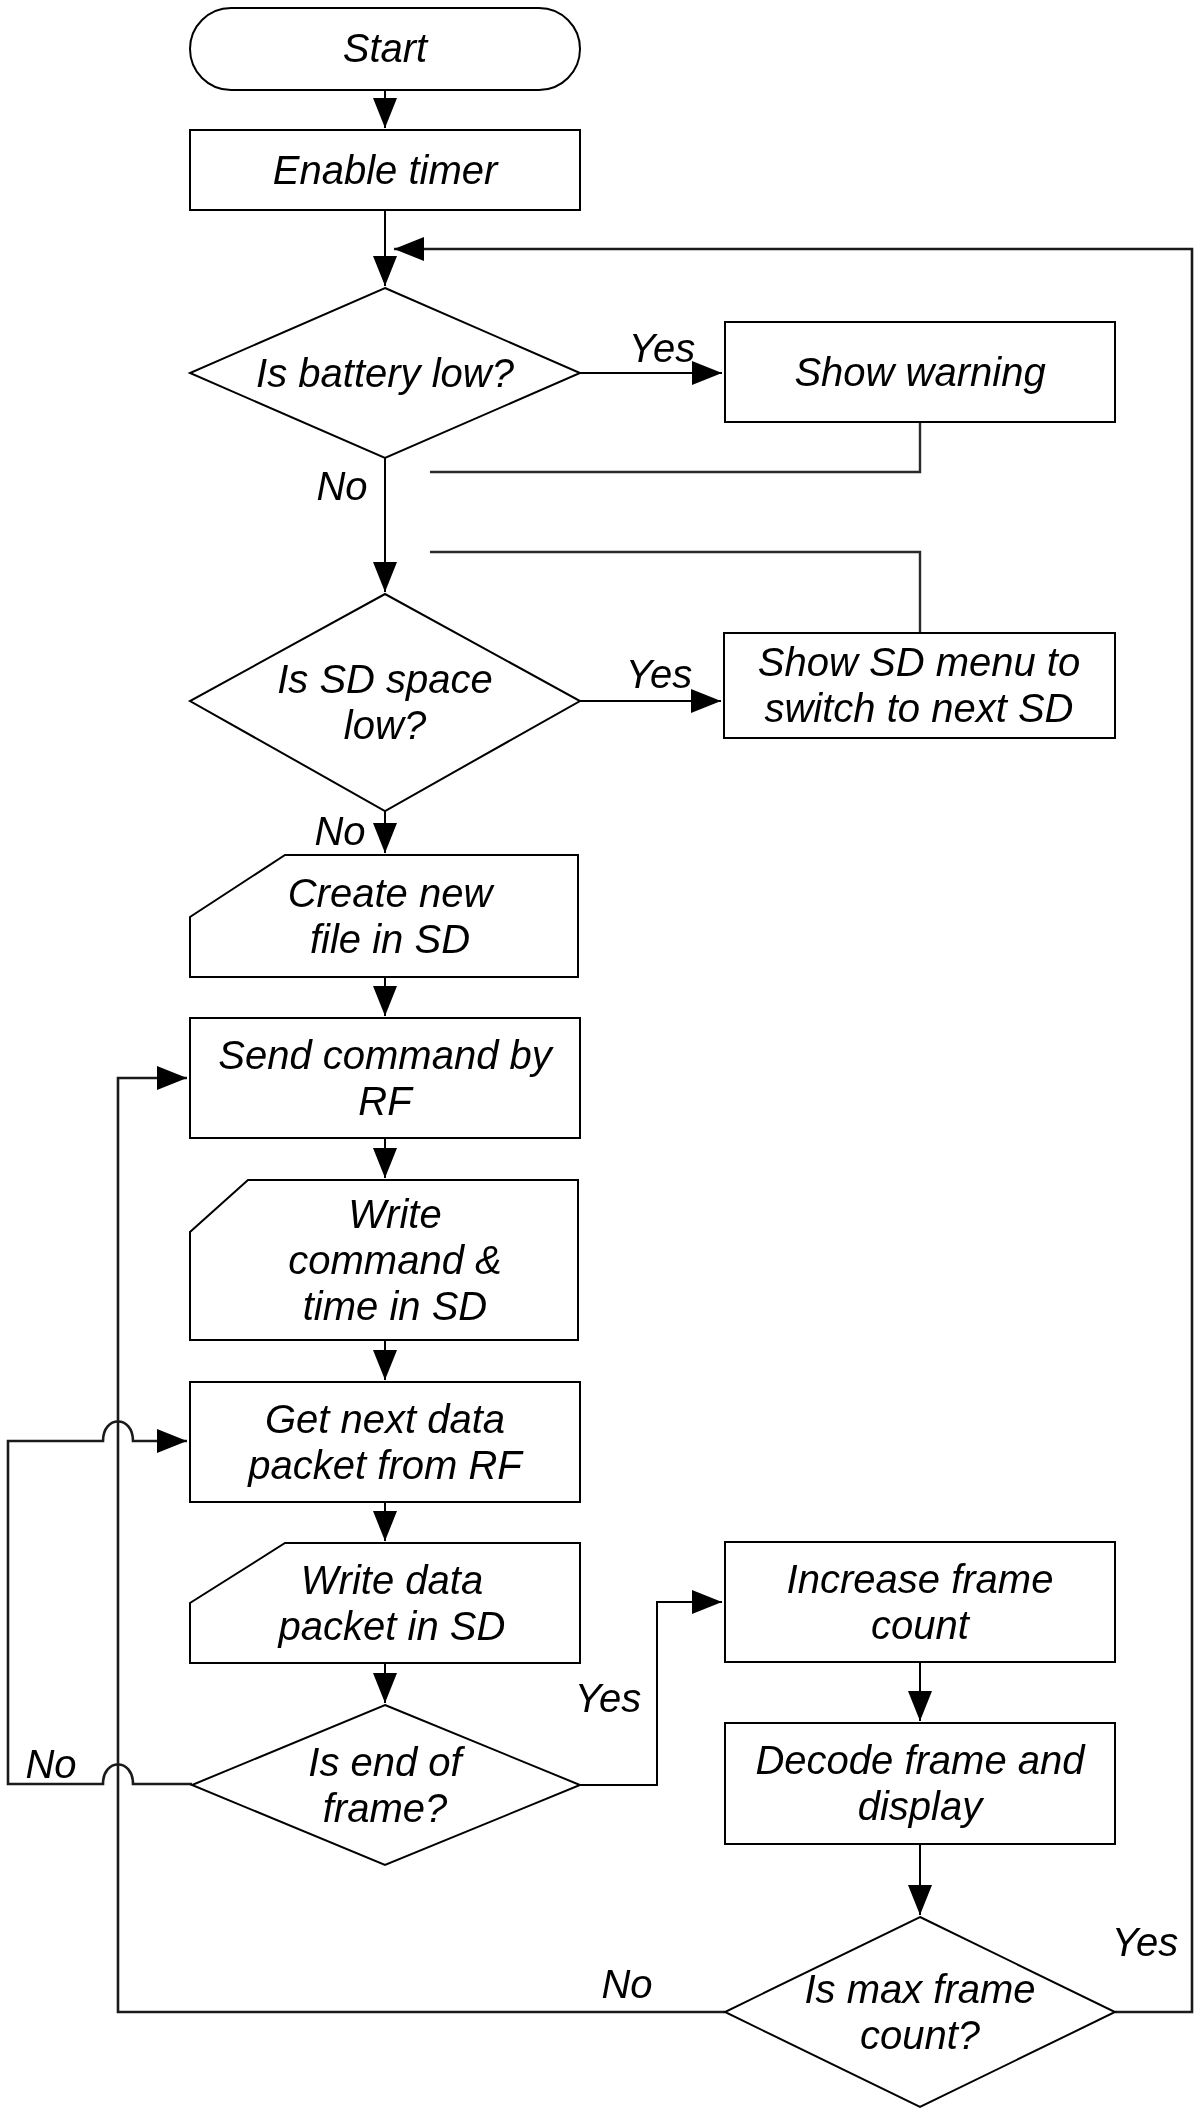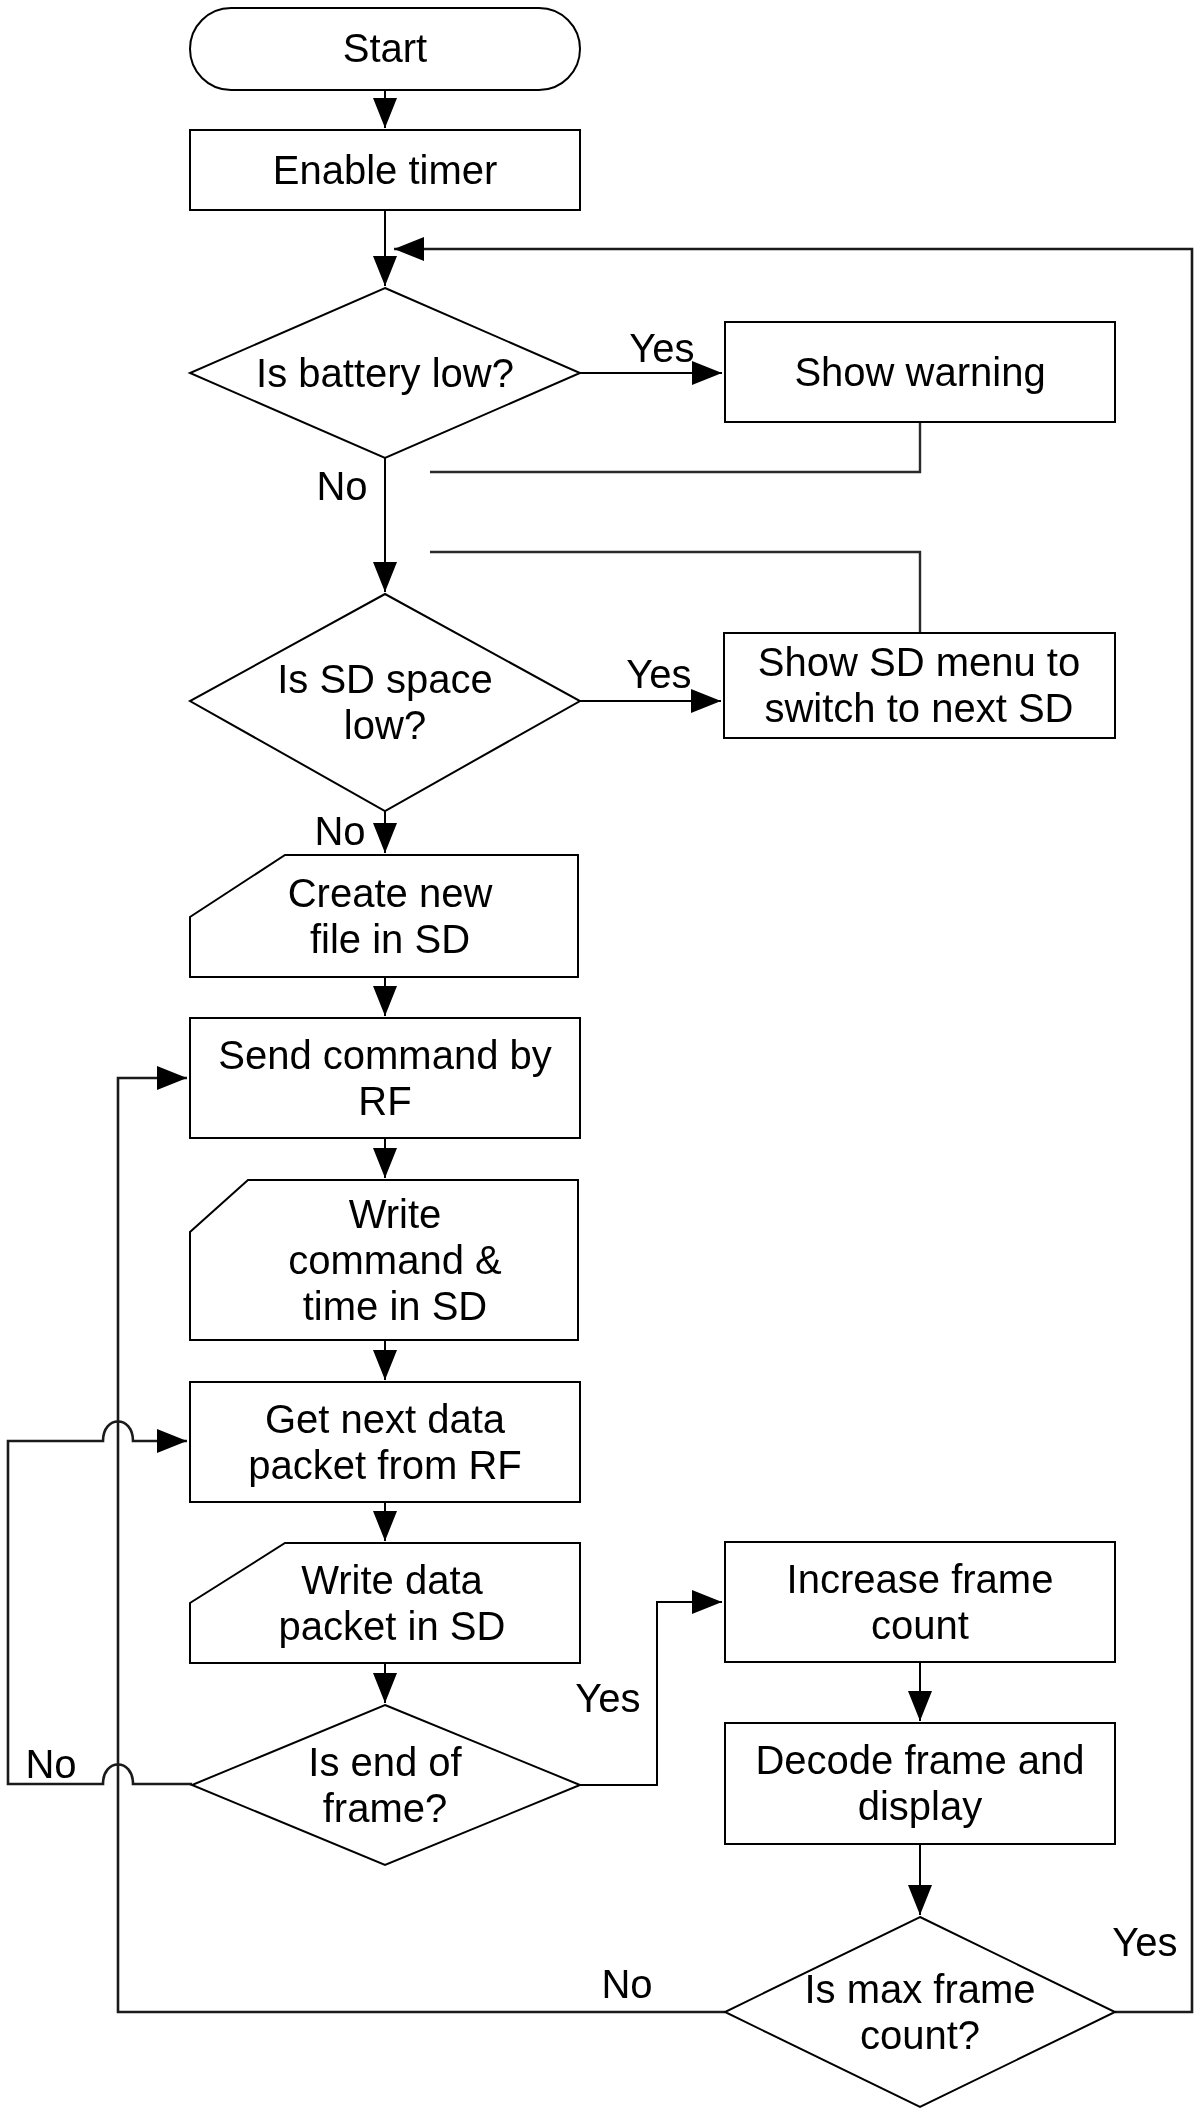--- a/index.html
+++ b/index.html
@@ -6,20 +6,21 @@
     margin: 0;
     padding: 0;
     background: #ffffff;
   }
   .page {
     width: 1200px;
     height: 2115px;
     position: relative;
     background: #ffffff;
     font-family: "Liberation Sans", sans-serif;
+    font-style: italic;
   }
   svg { display: block; }
   .node-shape {
     fill: #ffffff;
     stroke: #000000;
     stroke-width: 2;
   }
   .edge {
     fill: none;
     stroke: #000000;

